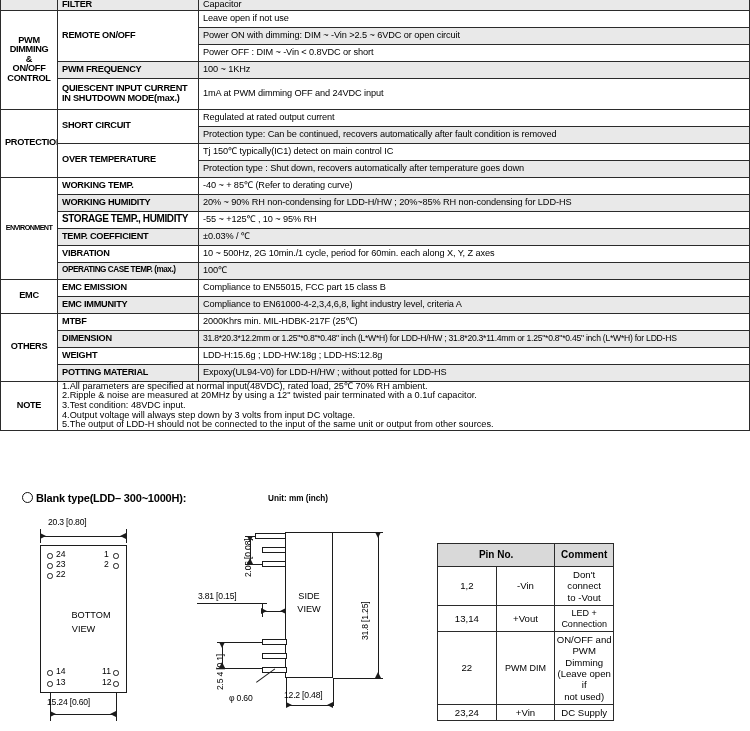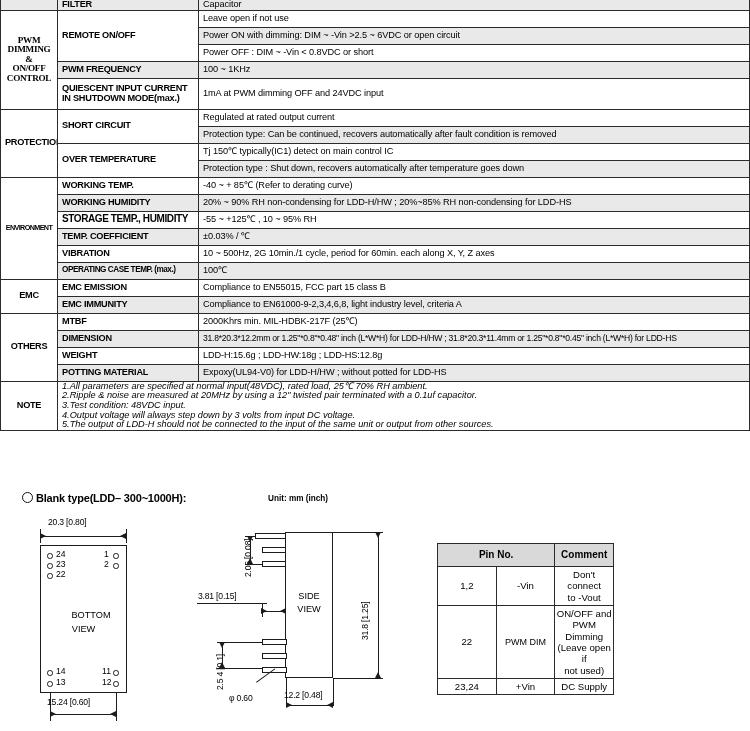--- a/index.html
+++ b/index.html
@@ -59,21 +59,21 @@
   tr.sh td{background:#e9e9e9;}
   tr.wh td{background:#ffffff;}
   td.whforce{background:#ffffff !important;}
   td.note{
     padding:3px 4px 3px 28px;
     white-space:normal;
     line-height:1.42;
     font-size:9.2px;
     height:auto;
   }
-  td.note div{white-space:nowrap;font-style:italic;}
+  td.note div{white-space:nowrap;}
   td.grpnote{vertical-align:top;padding-top:4px;}
 
   
   .sec-head{
     position:absolute;
     background:#dedede;
     font-weight:bold;
     font-size:13.5px;
     letter-spacing:-0.2px;
     padding:2px 8px 2px 5px;
@@ -187,21 +187,21 @@
   <table class="spec">
     <tbody>
 
       <tr class="sh" style="height:8px;">
         <td class="grp" style="height:8px;border-top:none;"></td>
         <td class="par" style="height:8px;border-top:none;">FILTER</td>
         <td class="val" style="height:8px;border-top:none;">Capacitor</td>
       </tr>
 
       <tr class="wh">
-        <td class="grp" rowspan="5" style="white-space:pre-line;font-family:Liberation Serif, serif;">PWM
+        <td class="grp" rowspan="5" style="white-space:pre-line;">PWM
 DIMMING
 &amp;
 ON/OFF
 CONTROL</td>
         <td class="par" rowspan="3">REMOTE ON/OFF</td>
         <td class="val">Leave open if not use</td>
       </tr>
       <tr class="sh">
         <td class="val">Power ON with dimming: DIM ~ -Vin &gt;2.5 ~ 6VDC or open circuit</td>
       </tr>
@@ -260,21 +260,21 @@
         <td class="val">100℃</td>
       </tr>
 
       <tr class="wh">
         <td class="grp" rowspan="2">EMC</td>
         <td class="par">EMC EMISSION</td>
         <td class="val">Compliance to EN55015, FCC part 15 class B</td>
       </tr>
       <tr class="sh">
         <td class="par">EMC IMMUNITY</td>
-        <td class="val">Compliance to EN61000-9-2,3,4,6,8, light industry level, criteria A</td>
+        <td class="val">Compliance to EN61000-4-2,3,4,6,8, light industry level, criteria A</td>
       </tr>
 
       <tr class="wh">
         <td class="grp" rowspan="4">OTHERS</td>
         <td class="par">MTBF</td>
         <td class="val">2000Khrs min.  MIL-HDBK-217F (25℃)</td>
       </tr>
       <tr class="sh">
         <td class="par">DIMENSION</td>
         <td class="val" style="font-size:8.6px;letter-spacing:-0.25px;">31.8*20.3*12.2mm or 1.25"*0.8"*0.48" inch (L*W*H) for LDD-H/HW ; 31.8*20.3*11.4mm or 1.25"*0.8"*0.45" inch (L*W*H) for LDD-HS</td>
@@ -414,20 +414,25 @@
       </tr>
     </thead>
     <tbody>
       <tr>
         <td class="pn">1,2</td>
         <td class="pf">-Vin</td>
         <td class="pc" style="white-space:pre-line;">Don't connect
 to -Vout</td>
       </tr>
       <tr>
+        <td class="pn">13,14</td>
+        <td class="pf">+Vout</td>
+        <td class="pc" style="white-space:pre-line;font-size:9px;">LED +  Connection</td>
+      </tr>
+      <tr>
         <td class="pn">22</td>
         <td class="pf" style="font-size:9px;">PWM DIM</td>
         <td class="pc" style="white-space:pre-line;">ON/OFF and PWM
 Dimming
 (Leave open if
 not used)</td>
       </tr>
       <tr>
         <td class="pn">23,24</td>
         <td class="pf">+Vin</td>

